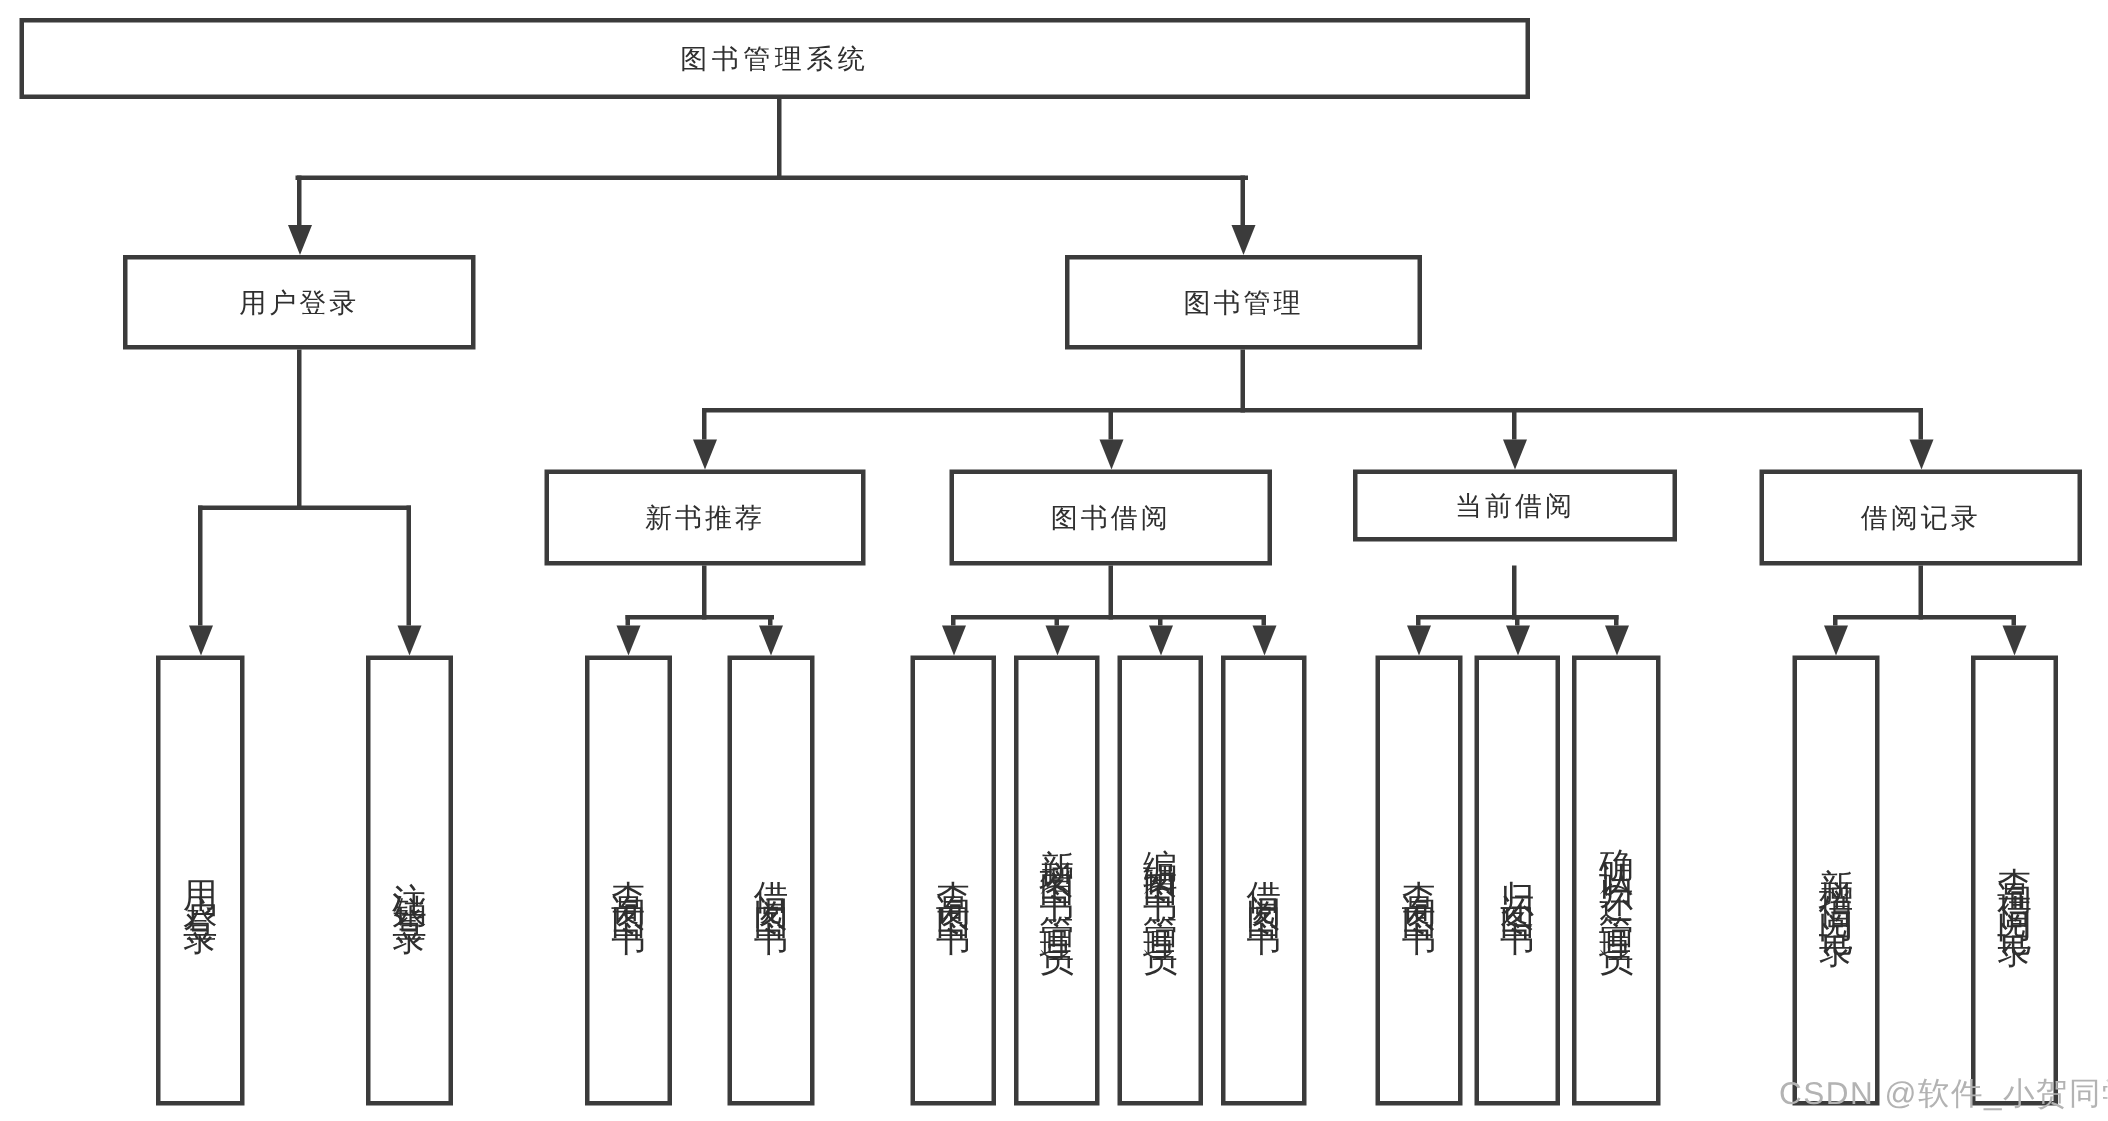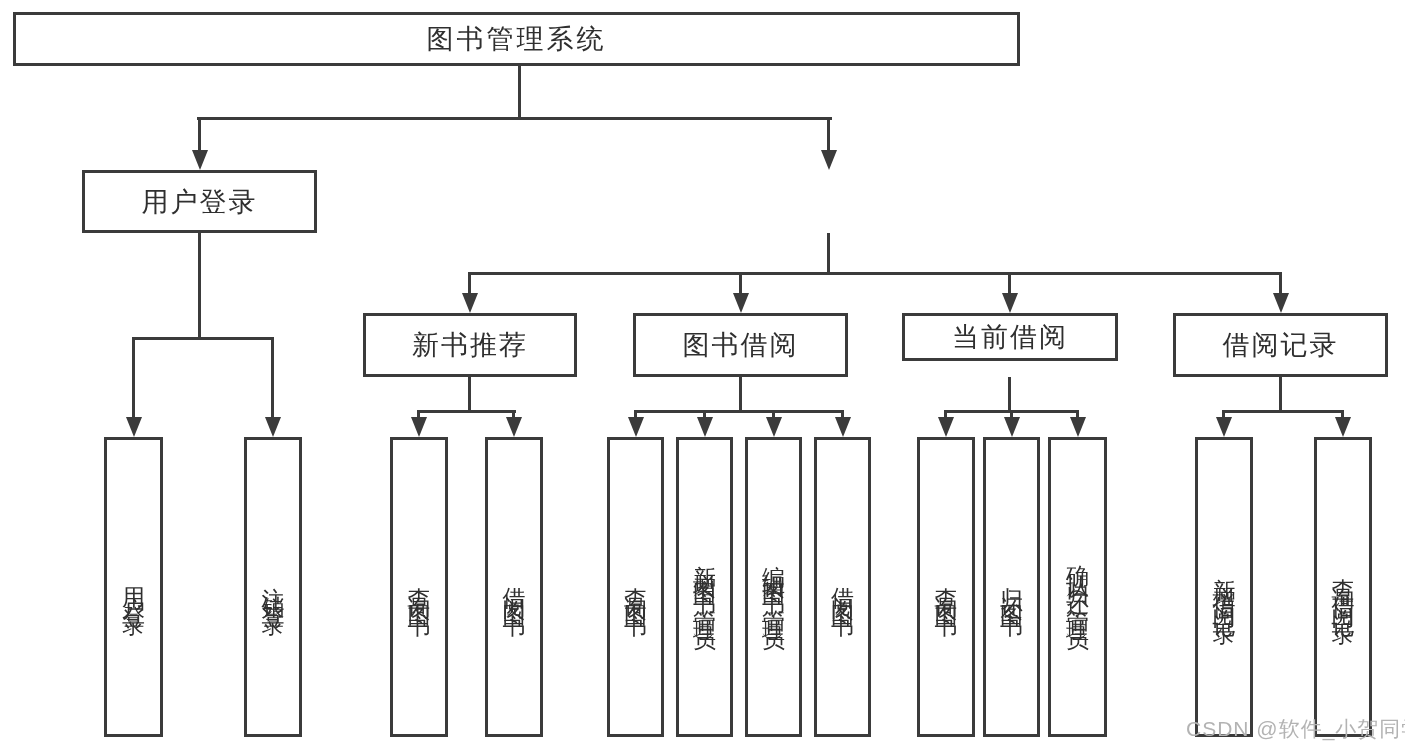--- a/index.html
+++ b/index.html
@@ -7,21 +7,21 @@
     width:1405px;height:747px;background:#ffffff;position:relative;overflow:hidden;
     font-family:"Liberation Sans","DejaVu Sans",sans-serif;
   }
   .stage{position:absolute;left:0;top:0;width:1405px;height:747px;}
   
   .node{
     position:absolute;box-sizing:border-box;background:#ffffff;
     border:3px solid #3b3b3b;color:#2f2f2f;
     display:flex;align-items:center;justify-content:center;
   }
-  .hnode{font-size:27px;letter-spacing:2px;white-space:nowrap;}
+  .hnode{font-size:18px;letter-spacing:2px;white-space:nowrap;}
   .root{letter-spacing:3px;}
   .leaf{top:437px;height:300px;}
   .vtext{
     writing-mode:vertical-rl;text-orientation:mixed;
     font-size:23px;line-height:1;letter-spacing:9px;color:#2f2f2f;
     white-space:nowrap;
   }
   
   .hline,.vline{position:absolute;background:#3b3b3b;}
   .hline{height:3px;}
@@ -39,20 +39,21 @@
   }
 </style>
 </head>
 <body>
 
 <div class="stage">
 
   <div class="node hnode root" style="left:13px;top:12px;width:1007px;height:54px;">图书管理系统</div>
 
   <div class="node hnode" style="left:82px;top:170px;width:235px;height:63px;">用户登录</div>
+  <div class="node hnode" style="left:710px;top:170px;width:238px;height:63px;">图书管理</div>
 
   <div class="node hnode" style="left:633px;top:313px;width:215px;height:64px;">图书借阅</div>
   <div class="node hnode" style="left:363px;top:313px;width:214px;height:64px;">新书推荐</div>
   <div class="node hnode" style="left:902px;top:313px;width:216px;height:48px;">当前借阅</div>
   <div class="node hnode" style="left:1173px;top:313px;width:215px;height:64px;">借阅记录</div>
 
   <div class="node leaf" style="left:104px;width:59px;">
     <span class="vtext">用户登录</span>
   </div>
   <div class="node leaf" style="left:244px;width:58px;">

